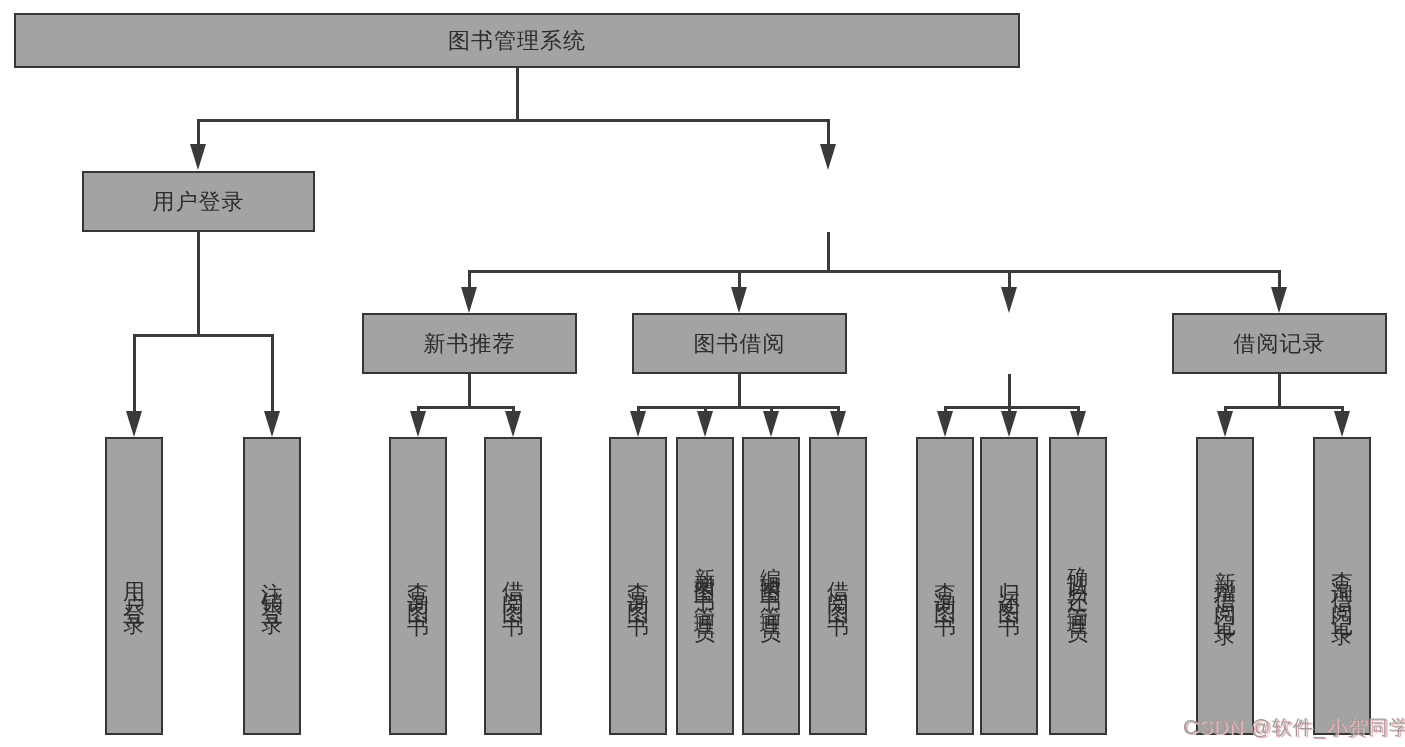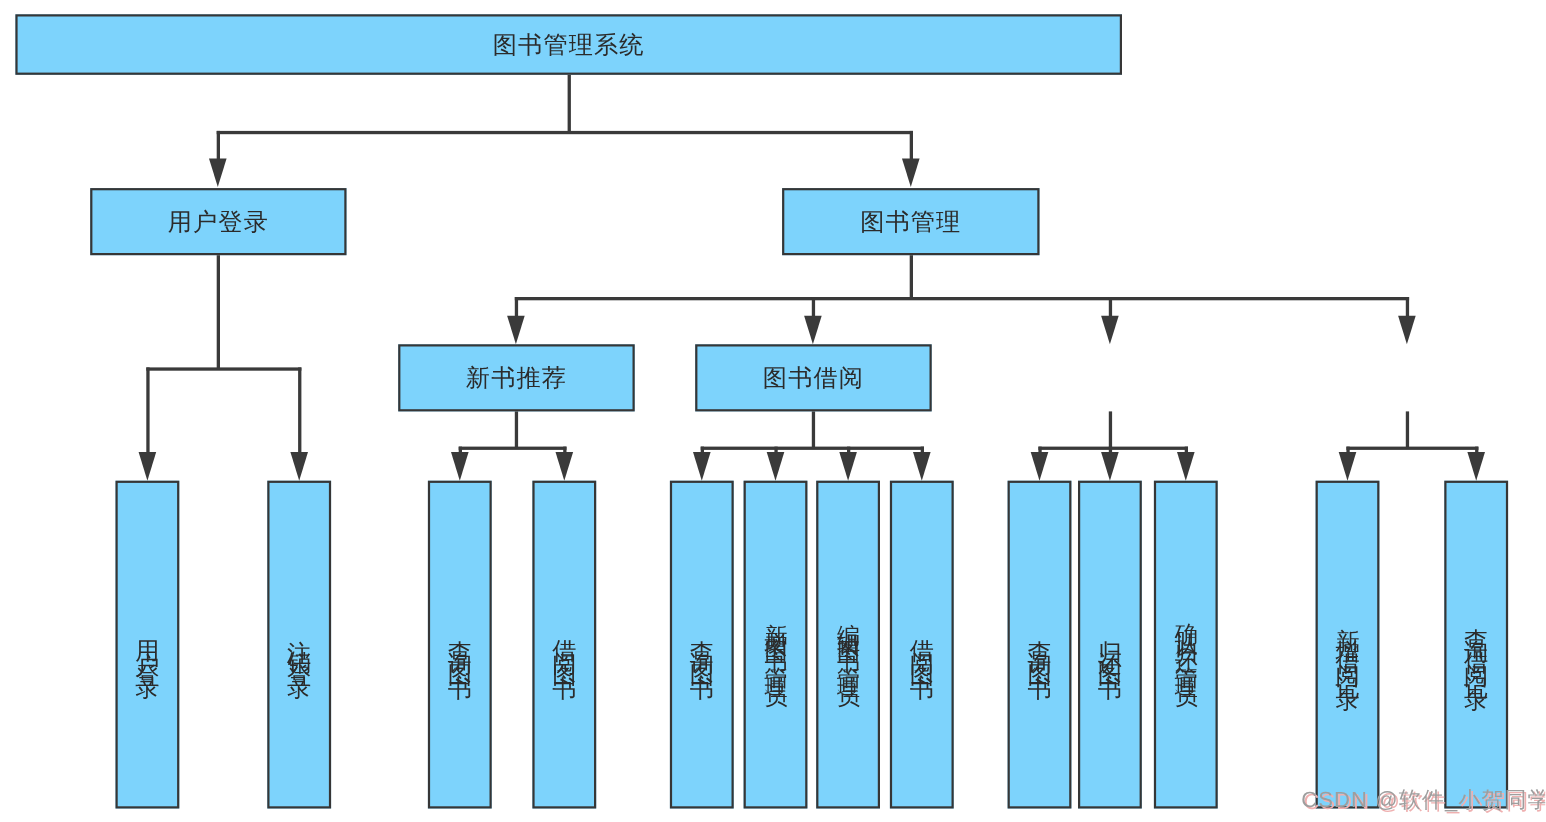--- a/index.html
+++ b/index.html
@@ -1,21 +1,21 @@
 <!DOCTYPE html>
 <html><head>
 <meta charset="utf-8">
 <style>
   html,body{margin:0;padding:0;background:#ffffff;}
   .canvas{
     position:relative;width:1405px;height:747px;background:#ffffff;overflow:hidden;
     font-family:"Liberation Sans", sans-serif;color:#2b2b2b;
   }
   .box{
-    position:absolute;box-sizing:border-box;background:#7dd3fc;
+    position:absolute;box-sizing:border-box;background:#a3a3a3;
     border:2.5px solid #363636;display:flex;align-items:center;justify-content:center;
   }
   .box.h span{font-size:22px;letter-spacing:1px;white-space:nowrap;}
   .box.v span{
     writing-mode:vertical-rl;font-size:22px;letter-spacing:11px;line-height:1;
     white-space:nowrap;
   }
   .box.v span.tight{letter-spacing:8px;font-size:21px;}
   .vl{position:absolute;width:3px;background:#3a3a3a;}
   .hl{position:absolute;height:3px;background:#3a3a3a;}
@@ -35,29 +35,29 @@
 
 <div class="canvas">
 
   <div class="box h" style="left:14px;top:13px;width:1006px;height:55px">
     <span>图书管理系统</span>
   </div>
 
   <div class="box h" style="left:82px;top:171px;width:233px;height:61px">
     <span>用户登录</span>
   </div>
-  <div class="box h" style="left:711px;top:171px;width:234px;height:61px">
-    <span>图书管理</span>
-  </div>
 
   <div class="box h" style="left:362px;top:313px;width:215px;height:61px">
     <span>新书推荐</span>
   </div>
   <div class="box h" style="left:632px;top:313px;width:215px;height:61px">
     <span>图书借阅</span>
+  </div>
+  <div class="box h" style="left:1172px;top:313px;width:215px;height:61px">
+    <span>借阅记录</span>
   </div>
 
   <div class="box v" style="left:105px;top:437px;width:58px;height:298px">
     <span>用户登录</span>
   </div>
   <div class="box v" style="left:243px;top:437px;width:58px;height:298px">
     <span>注销登录</span>
   </div>
 
   <div class="box v" style="left:389px;top:437px;width:58px;height:298px">

